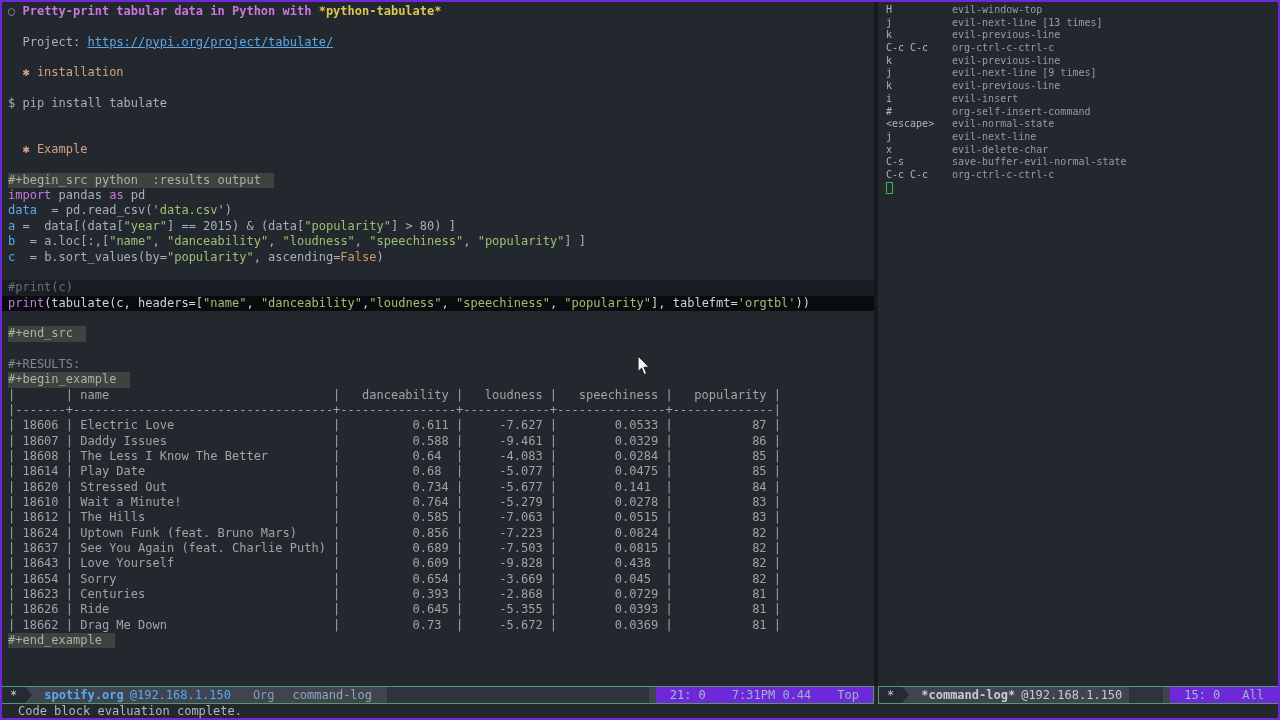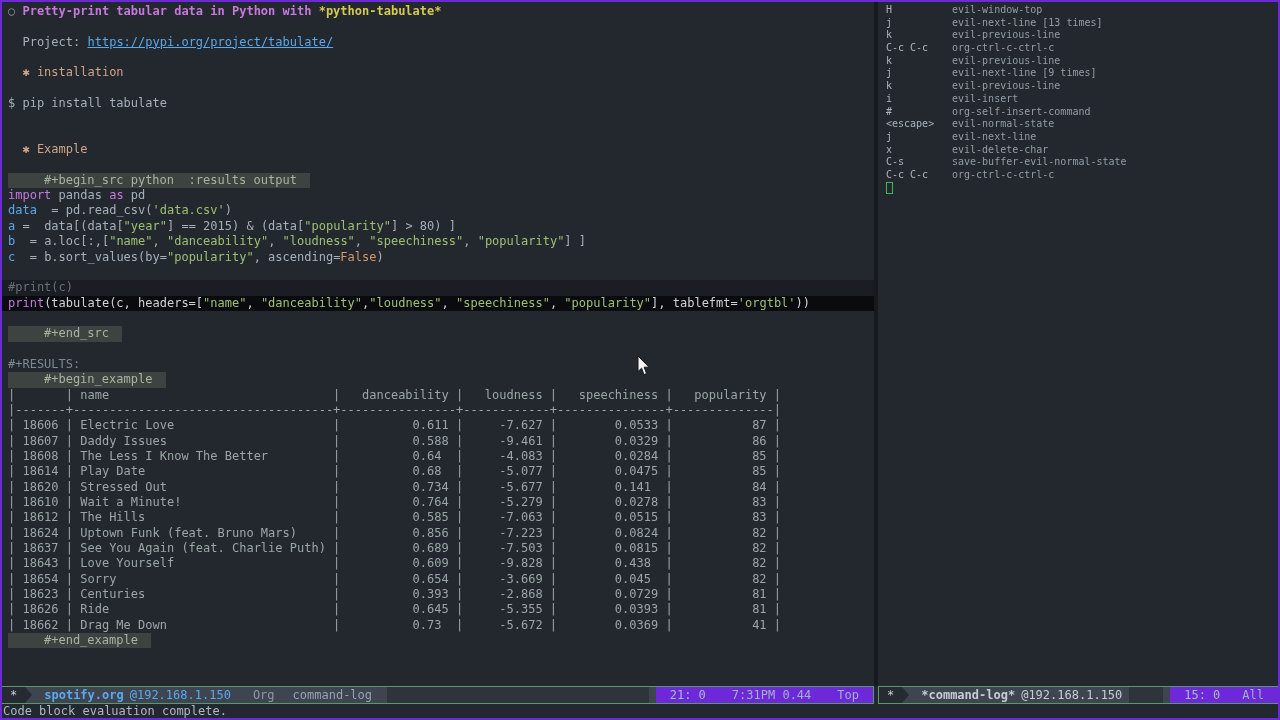--- a/index.html
+++ b/index.html
@@ -11,21 +11,21 @@
   
   #org-window{position:absolute;left:0;top:0;width:872px;height:684px;overflow:hidden;}
   #divider{position:absolute;left:872px;top:0;width:4px;height:684px;background:#16191e;}
   #cmdlog-window{position:absolute;left:876px;top:0;width:400px;height:684px;overflow:hidden;}
 
   
   #org-buffer{position:absolute;left:0;top:2px;width:100%;font-size:12px;line-height:15.35px;}
   .bufline{height:15.35px;padding-left:6px;white-space:pre;}
   .line-cmt{background:#1a1d23;}
   .line-print{background:#090b0e;}
-  .chip{background:#3c4340;color:#a9b49f;padding-right:6px;display:inline-block;padding-left:36px;}
+  .chip{background:#3c4340;color:#a9b49f;padding-right:6px;display:inline-block;}
   .c-t{color:#a6b0bc}
   .c-t2{color:#ced3da}
   .c-dim{color:#7e8893}
   .c-cmt{color:#666f78}
   .c-h1{color:#c678dd;font-weight:bold}
   .c-yel{color:#d6c94f;font-weight:bold}
   .c-lnk{color:#5aa9ea;text-decoration:underline;cursor:pointer}
   .c-h2{color:#d0a387}
   .c-kw{color:#c678dd}
   .c-kwb{color:#c678dd;font-weight:normal}
@@ -62,21 +62,21 @@
   .ml-right{display:flex;align-items:center;gap:26px;padding:0 14px;background:#6d28d9;height:22px;}
   .ml-pos{color:#a5bdd0;}
   .ml-time{color:#9db3c6;}
   .ml-scroll{color:#9db3c6;}
   .mlr-buffer{color:#c6ccd4;font-weight:bold;margin-left:12px;}
   .mlr-host{color:#c6ccd4;margin-left:6px;}
 
   
   #echo-area{
     position:absolute;left:0;top:702px;width:1276px;height:14px;
-    display:flex;align-items:center;font-size:12px;color:#aeb7c2;padding-left:1px;box-sizing:border-box;
+    display:flex;align-items:center;font-size:12px;color:#aeb7c2;padding-left:16px;box-sizing:border-box;
   }
 
   
   #mouse-pointer{position:absolute;left:635px;top:354px;width:14px;height:20px;pointer-events:none;}
 </style>
 </head>
 <body>
 
 <div id="frame">
 
@@ -115,21 +115,21 @@
         <div class="bufline"><span class="c-tbl">| 18614 | Play Date                          |          0.68  |     -5.077 |        0.0475 |           85 |</span></div>
         <div class="bufline"><span class="c-tbl">| 18620 | Stressed Out                       |          0.734 |     -5.677 |        0.141  |           84 |</span></div>
         <div class="bufline"><span class="c-tbl">| 18610 | Wait a Minute!                     |          0.764 |     -5.279 |        0.0278 |           83 |</span></div>
         <div class="bufline"><span class="c-tbl">| 18612 | The Hills                          |          0.585 |     -7.063 |        0.0515 |           83 |</span></div>
         <div class="bufline"><span class="c-tbl">| 18624 | Uptown Funk (feat. Bruno Mars)     |          0.856 |     -7.223 |        0.0824 |           82 |</span></div>
         <div class="bufline"><span class="c-tbl">| 18637 | See You Again (feat. Charlie Puth) |          0.689 |     -7.503 |        0.0815 |           82 |</span></div>
         <div class="bufline"><span class="c-tbl">| 18643 | Love Yourself                      |          0.609 |     -9.828 |        0.438  |           82 |</span></div>
         <div class="bufline"><span class="c-tbl">| 18654 | Sorry                              |          0.654 |     -3.669 |        0.045  |           82 |</span></div>
         <div class="bufline"><span class="c-tbl">| 18623 | Centuries                          |          0.393 |     -2.868 |        0.0729 |           81 |</span></div>
         <div class="bufline"><span class="c-tbl">| 18626 | Ride                               |          0.645 |     -5.355 |        0.0393 |           81 |</span></div>
-        <div class="bufline"><span class="c-tbl">| 18662 | Drag Me Down                       |          0.73  |     -5.672 |        0.0369 |           41 |</span></div>
+        <div class="bufline"><span class="c-tbl">| 18662 | Drag Me Down                       |          0.73  |     -5.672 |        0.0369 |           81 |</span></div>
         <div class="bufline"><span class="chip">#+end_example </span></div>
       </div>
   </div>
 
   <div id="divider"></div>
 
   <div id="cmdlog-window">
     <div id="cmdlog-lines">
         <div class="logline"><span class="log-key">H</span><span class="log-cmd">evil-window-top</span></div>
         <div class="logline"><span class="log-key">j</span><span class="log-cmd">evil-next-line [13 times]</span></div>

